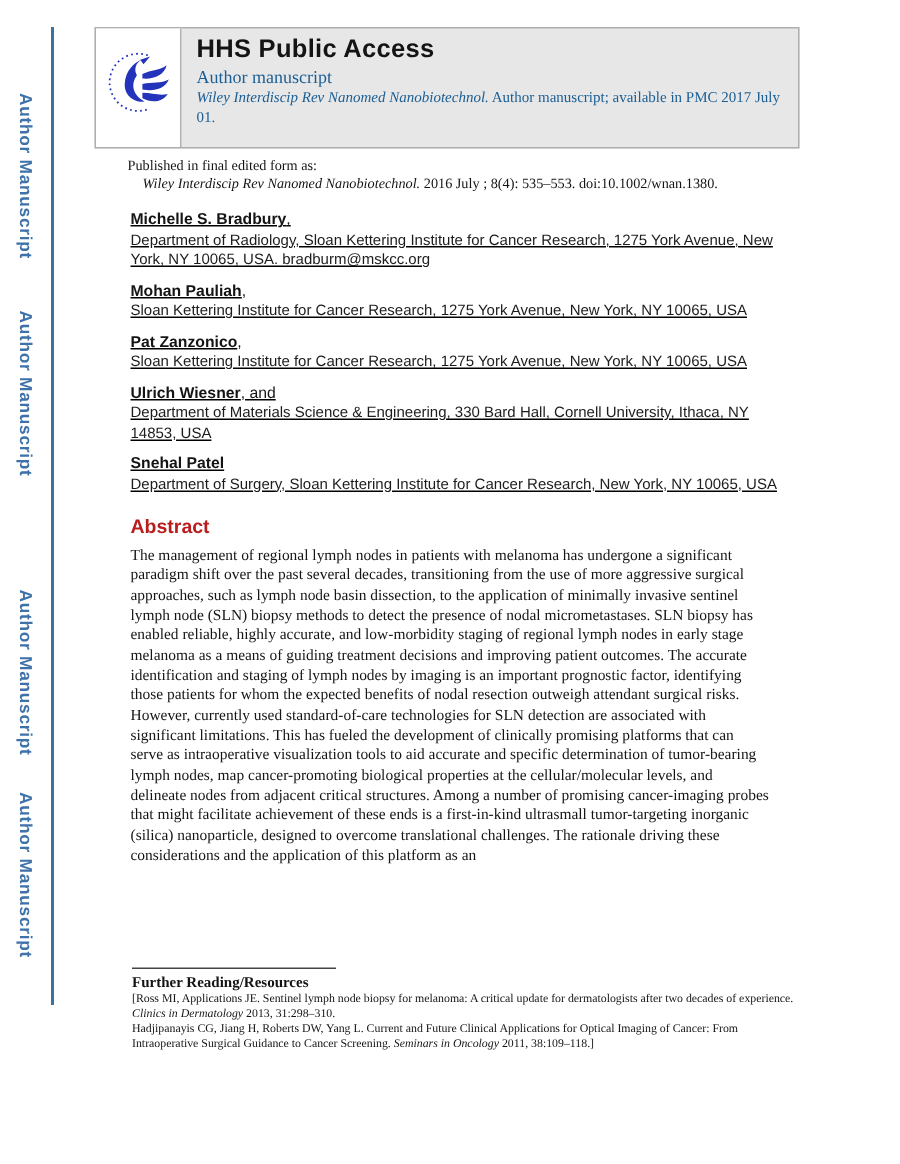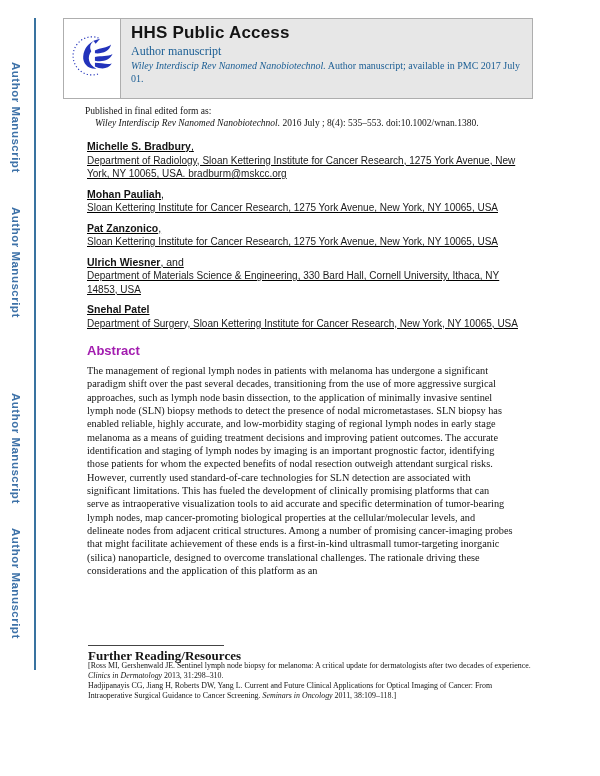--- a/index.html
+++ b/index.html
@@ -64,33 +64,33 @@
 
   
   .authors{margin:11px 0 0 24px;width:440px;text-decoration:underline;}
   .author-block{margin-bottom:7px;}
   .author-name{font-size:10.5px;font-weight:bold;color:#141414;line-height:13.5px;}
   .author-name .suffix{font-weight:normal;}
   .author-aff{font-size:10px;color:#1c1c1c;line-height:13.5px;}
 
   
   .abstract-heading{
-    margin:13px 0 0 24px;font-size:13px;font-weight:bold;color:#a21caf;
+    margin:13px 0 0 24px;font-size:13px;font-weight:bold;color:#b91c1c;
   }
   .abstract-body{
     margin:6px 0 0 24px;width:426px;
     font-family:Liberation Serif, serif;font-size:10.3px;color:#141414;
     line-height:13.35px;text-align:left;
   }
 
   
   .footnote{position:absolute;left:88px;top:645px;width:445px;}
   .footnote-rule{width:136px;border-top:1px solid #444;margin-bottom:5px;}
   .footnote-heading{
-    font-family:"Liberation Serif",serif;font-size:13px;font-weight:bold;
+    font-family:"Liberation Serif",serif;font-size:10px;font-weight:bold;
     color:#141414;line-height:10px;
   }
   .footnote-refs{
     font-family:"Liberation Serif",serif;font-size:7.9px;color:#141414;
     line-height:10px;
   }
 </style>
 </head>
 <body>
 
@@ -164,17 +164,17 @@
     </div>
 
     <div class="abstract-heading">Abstract</div>
     <div class="abstract-body">The management of regional lymph nodes in patients with melanoma has undergone a significant paradigm shift over the past several decades, transitioning from the use of more aggressive surgical approaches, such as lymph node basin dissection, to the application of minimally invasive sentinel lymph node (SLN) biopsy methods to detect the presence of nodal micrometastases. SLN biopsy has enabled reliable, highly accurate, and low-morbidity staging of regional lymph nodes in early stage melanoma as a means of guiding treatment decisions and improving patient outcomes. The accurate identification and staging of lymph nodes by imaging is an important prognostic factor, identifying those patients for whom the expected benefits of nodal resection outweigh attendant surgical risks. However, currently used standard-of-care technologies for SLN detection are associated with significant limitations. This has fueled the development of clinically promising platforms that can serve as intraoperative visualization tools to aid accurate and specific determination of tumor-bearing lymph nodes, map cancer-promoting biological properties at the cellular/molecular levels, and delineate nodes from adjacent critical structures. Among a number of promising cancer-imaging probes that might facilitate achievement of these ends is a first-in-kind ultrasmall tumor-targeting inorganic (silica) nanoparticle, designed to overcome translational challenges. The rationale driving these considerations and the application of this platform as an</div>
 
   </div>
 
   <div class="footnote">
     <div class="footnote-rule"></div>
     <div class="footnote-heading">Further Reading/Resources</div>
-    <div class="footnote-refs"><span>[Ross MI, Gershenwald JE. Sentinel lymph node biopsy for melanoma: A critical update for dermatologists after two decades of experience. </span><span class="italic">Clinics in Dermatology</span><span> 2013, 31:298–310.</span><br>
+    <div class="footnote-refs"><span>[Ross MI, Applications JE. Sentinel lymph node biopsy for melanoma: A critical update for dermatologists after two decades of experience. </span><span class="italic">Clinics in Dermatology</span><span> 2013, 31:298–310.</span><br>
     <span>Hadjipanayis CG, Jiang H, Roberts DW, Yang L. Current and Future Clinical Applications for Optical Imaging of Cancer: From Intraoperative Surgical Guidance to Cancer Screening. </span><span class="italic">Seminars in Oncology</span><span> 2011, 38:109–118.]</span></div>
   </div>
 
 </div>
 
 </body></html>

